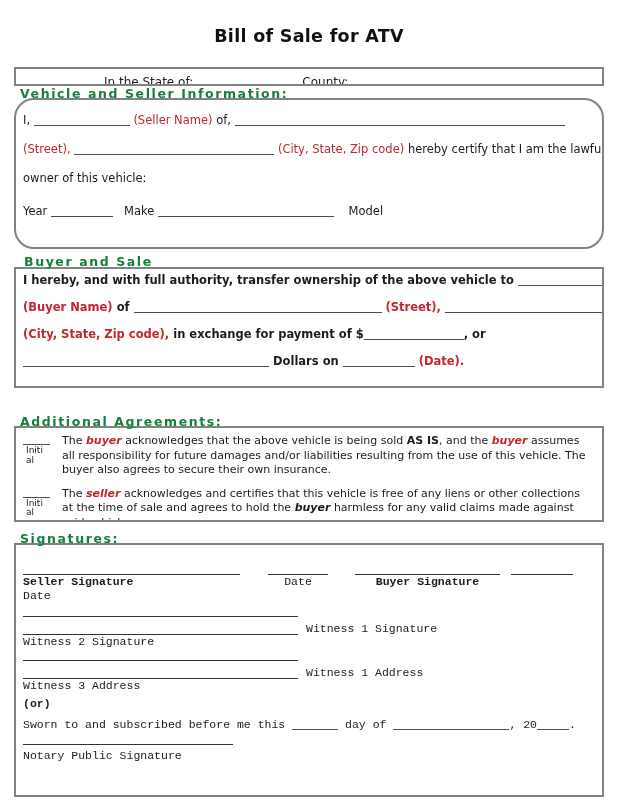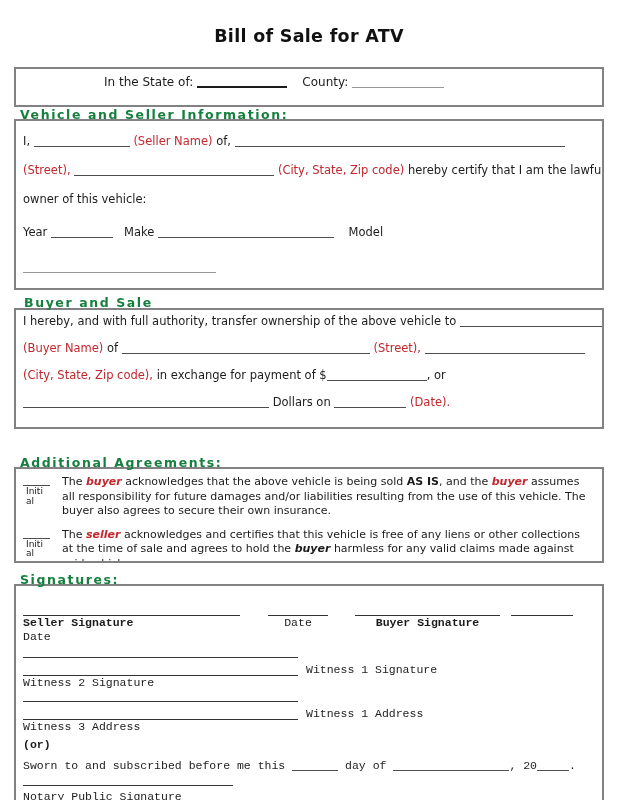--- a/index.html
+++ b/index.html
@@ -32,33 +32,33 @@
     height:12px; vertical-align:-2px; font-style:normal;
   }
   .blank.gray  { border-bottom-color:#979797; }
   .blank.black { border-bottom:2px solid #1b1b1b; }
 
   .red { color:#c1272d; }
   .bi  { font-weight:bold; font-style:italic; }
   .b   { font-weight:bold; }
 
   
-  .state-box { margin-top:21px; height:40px; padding:6px 8px 0 88px; white-space:nowrap; }
-
-  
-  .vehicle-box { margin-top:-2px; height:171px; padding:13px 7px 0 7px; font-size:11.5px; }
+  .state-box { margin-top:21px; height:19px; padding:6px 8px 0 88px; white-space:nowrap; }
+
+  
+  .vehicle-box { margin-top:-2px; height:151px; padding:13px 7px 0 7px; font-size:11.5px;border-radius:20px; }
   .vehicle-box .row { white-space:nowrap; line-height:14px; }
   .v2 { margin-top:15px; } .v3 { margin-top:15px; } .v4 { margin-top:19px; }
   .v5 { margin-top:21px; }
 
   
   .buyer-heading { margin-top:6px; margin-bottom:-1px; margin-left:24px; }
   .buyer-box { height:121px; padding:2px 7px 0 7px; font-size:11.5px; }
   .buyer-box .inner-heading { margin-left:2px; }
-  .buyer-box .row { white-space:nowrap; line-height:14px; }
+  .buyer-box .row { white-space:nowrap; line-height:14px;font-weight:bold; }
   .b1 { margin-top:2px; } .b2,.b3,.b4 { margin-top:13px; }
 
   
   .agree-heading { margin-top:27px; margin-bottom:-2px; }
   .agree-box { height:96px; padding:6px 8px 0 7px; }
   .agree-row { display:flex; align-items:flex-start; }
   .agree-row.second { margin-top:9px; }
   .init-col { width:32px; flex-shrink:0; margin-right:7px; padding-top:10px; }
   .init-blank { display:block; width:27px; height:0; border-bottom:1.4px solid #4d4d4d; }
   .init-label { font-size:9px; line-height:9.5px; width:24px; padding-left:3px;

